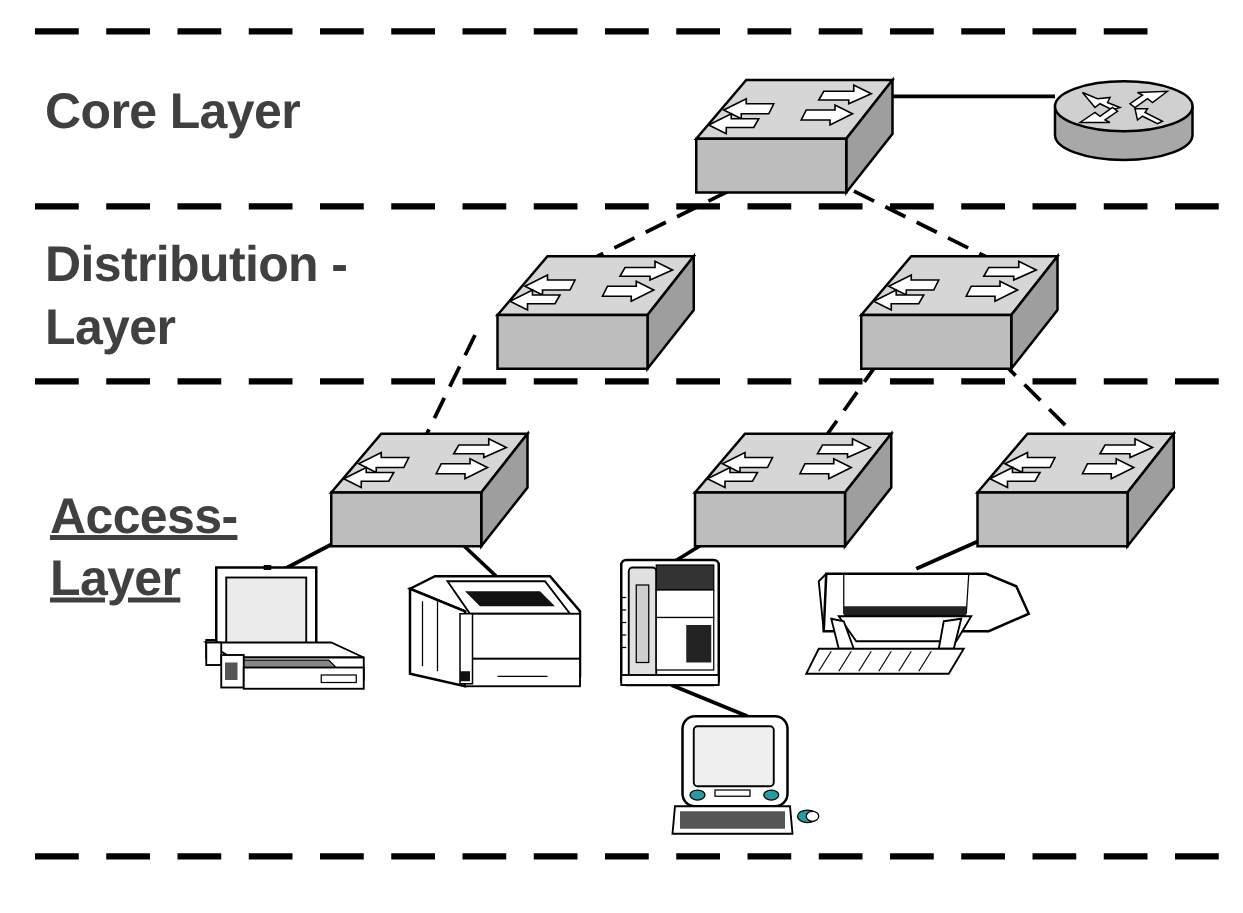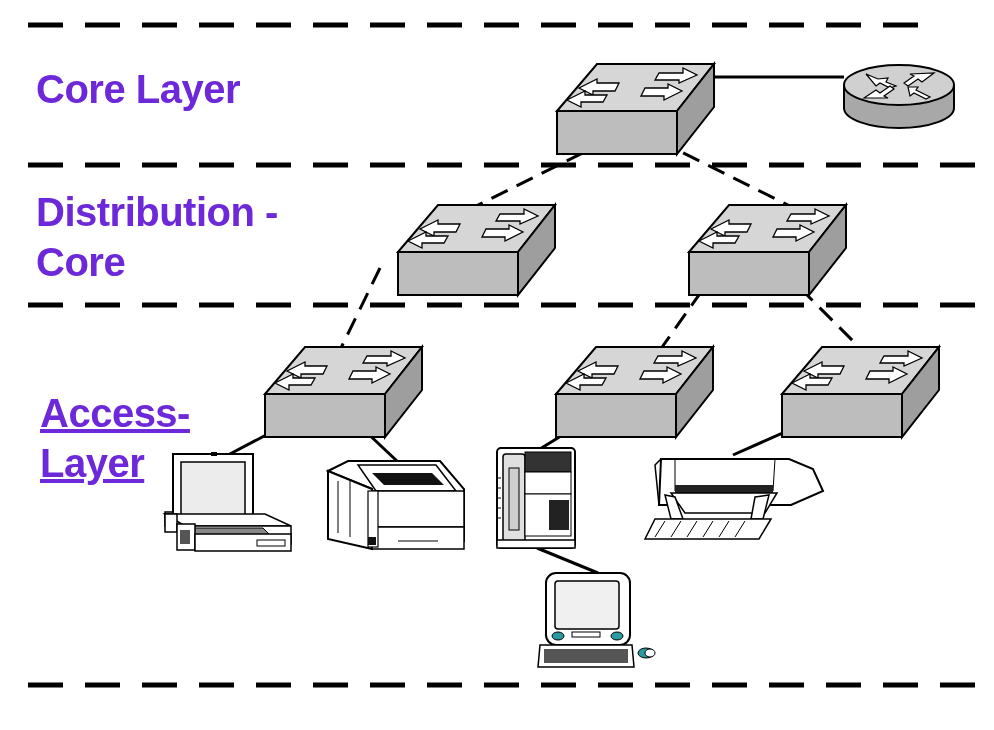--- a/index.html
+++ b/index.html
@@ -1,18 +1,18 @@
 <!DOCTYPE html>
 <html><head>
   <meta charset="utf-8">
   <style>
     html, body { margin: 0; padding: 0; background: #ffffff; }
     body { width: 994px; height: 730px; position: relative; overflow: hidden; font-family: "Liberation Sans", sans-serif; }
     #diagram { position: absolute; left: 0; top: 0; width: 994px; height: 730px; }
-    .layer-label { position: absolute; font-family: "Liberation Sans", sans-serif; font-weight: bold; font-size: 40px; line-height: 50px; color: #6d28d9; white-space: pre; letter-spacing: -0.5px; }
+    .layer-label { position: absolute; font-family: "Liberation Sans", sans-serif; font-weight: bold; font-size: 40px; line-height: 50px; color: #404040; white-space: pre; letter-spacing: -0.5px; }
     #lbl-core { left: 36px; top: 64px; }
     #lbl-dist { left: 36px; top: 187px; }
     #lbl-access { left: 40px; top: 388px; text-decoration: underline; }
   </style>
 </head>
 <body>
 
 <svg id="diagram" width="994" height="730" viewBox="0 0 994 730" xmlns="http://www.w3.org/2000/svg">
   <defs>
 
@@ -150,15 +150,15 @@
     <line x1="36" y1="66" x2="26" y2="82" stroke="#000"></line>
     <line x1="52" y1="66" x2="42" y2="82" stroke="#000"></line>
     <line x1="68" y1="66" x2="58" y2="82" stroke="#000"></line>
     <line x1="84" y1="66" x2="74" y2="82" stroke="#000"></line>
     <line x1="100" y1="66" x2="90" y2="82" stroke="#000"></line>
   </g>
 </svg>
 
 <div id="lbl-core" class="layer-label">Core Layer</div>
 <div id="lbl-dist" class="layer-label">Distribution -
-Core</div>
+Layer</div>
 <div id="lbl-access" class="layer-label">Access-
 Layer</div>
 
 </body></html>

